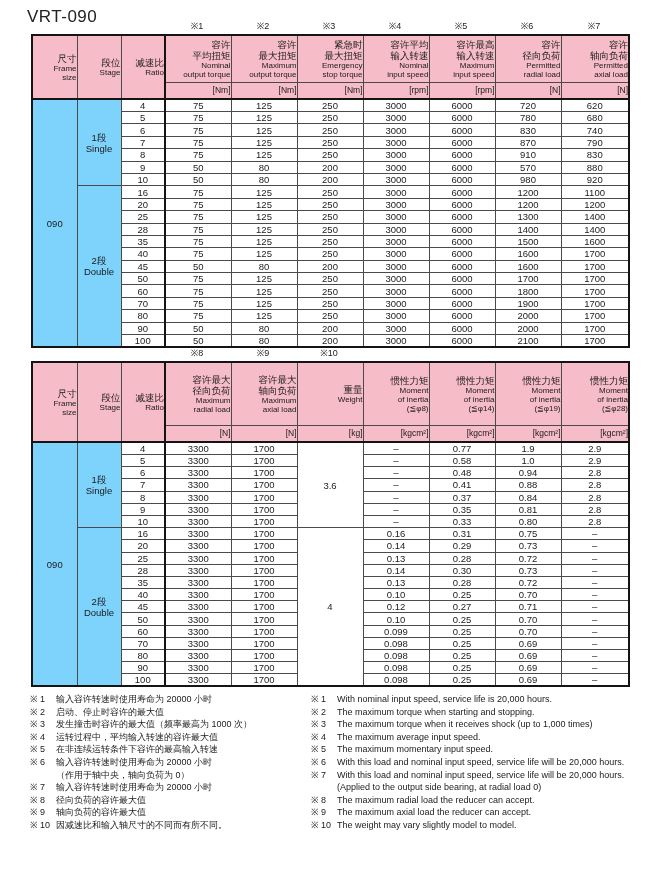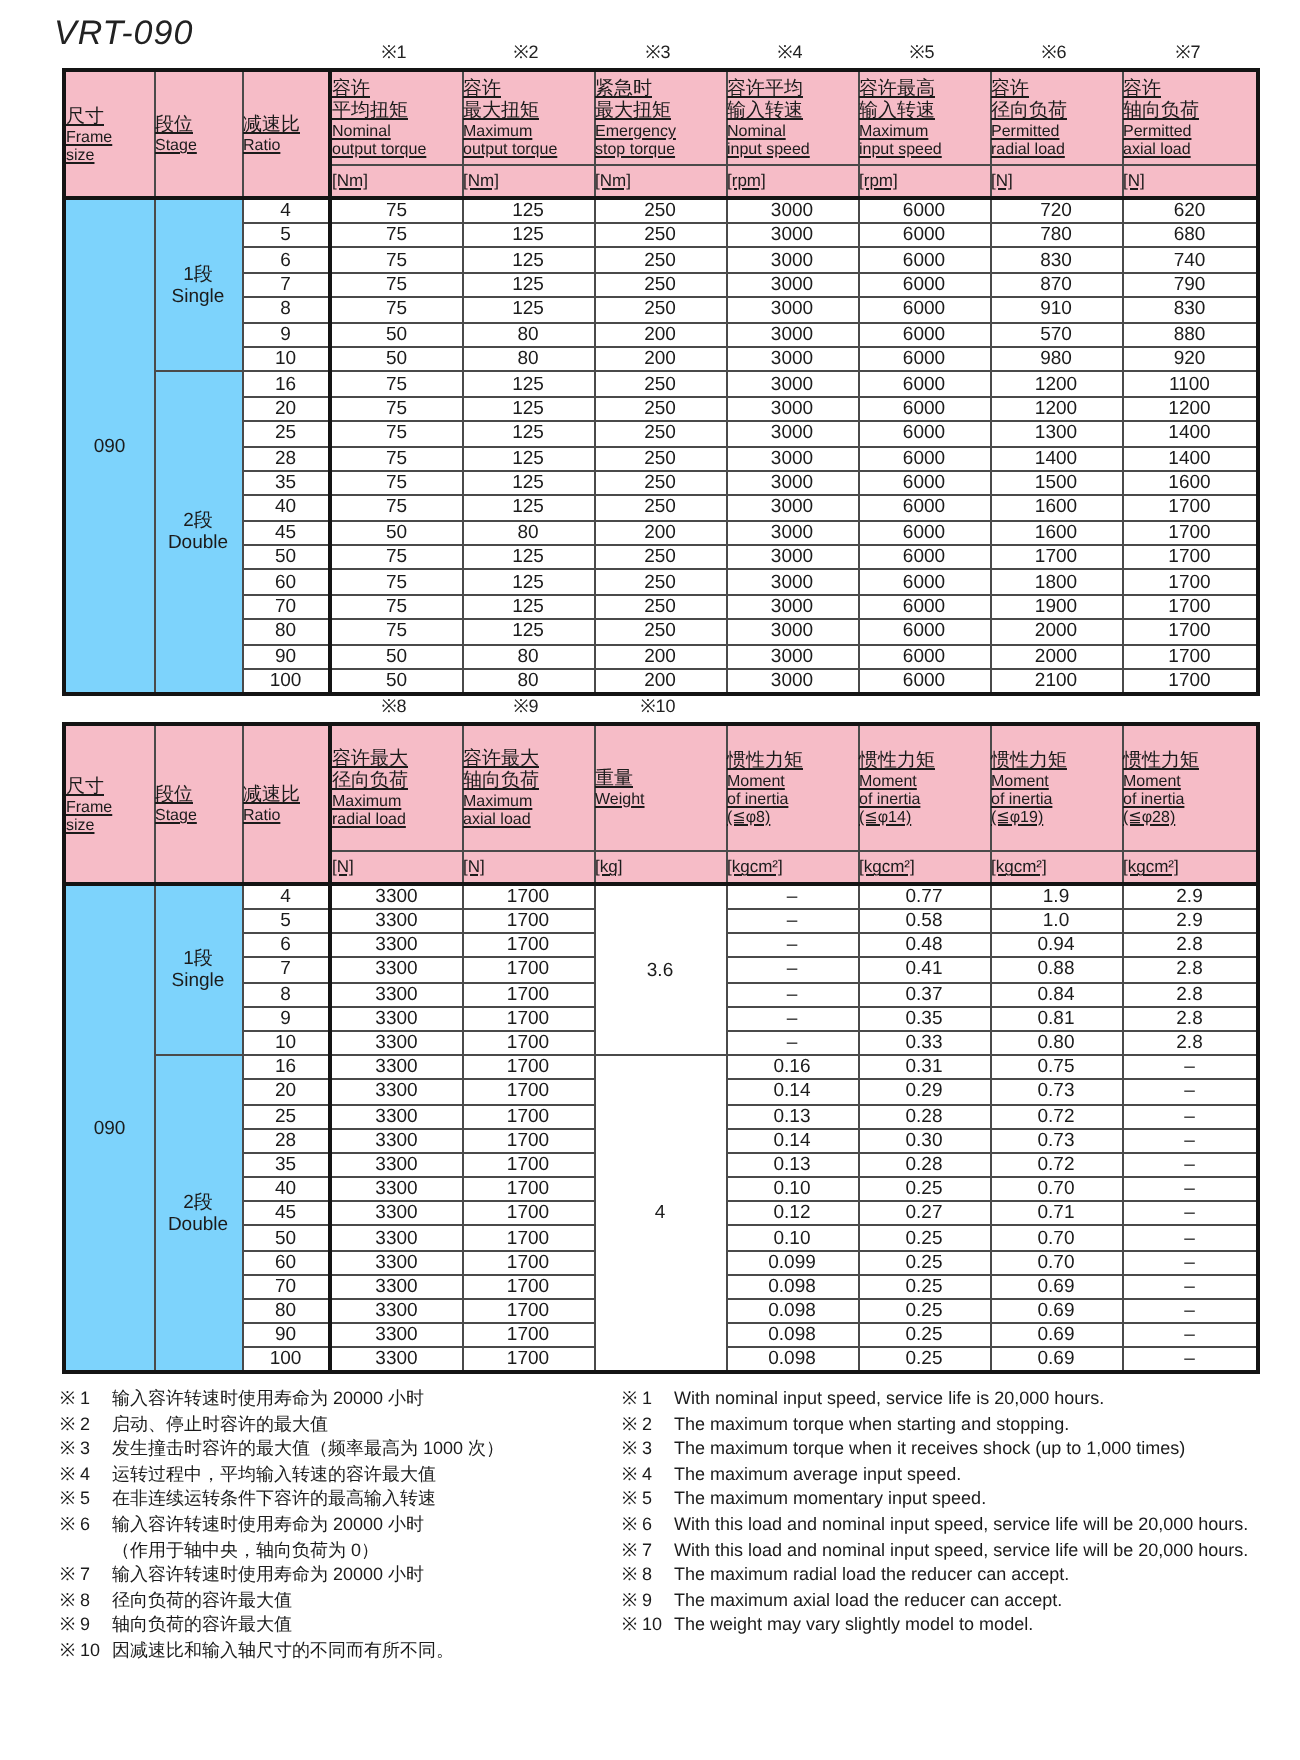--- a/index.html
+++ b/index.html
@@ -5,41 +5,41 @@
   html,body { margin:0; padding:0; }
   body {
     width:650px; height:880px; background:#ffffff;
     font-family:"Liberation Sans", sans-serif; color:#1b1b1b;
     -webkit-font-smoothing:antialiased;
   }
   .page { position:relative; width:650px; height:880px; overflow:hidden; }
 
   .doc-title {
     position:absolute; left:27px; top:7px; margin:0;
-    font-size:17px; font-style:italic; font-weight:normal;
+    font-size:17px; font-weight:normal;
     letter-spacing:0.5px; color:#222;
   }
 
   .marker-row {
     position:absolute; left:31px; width:597px;
     display:grid; grid-template-columns:45px 44px 44px 66px 66px 66px 66px 66px 66px 68px;
     font-size:9px; color:#222;
   }
   .marker-row span { text-align:center; line-height:12px; }
   #markers-1 { top:20px; }
   #markers-2 { top:347px; }
 
   .spec-table { position:absolute; left:31px; border-collapse:collapse; table-layout:fixed; width:597px; }
   #table-1 { top:34px; }
   #table-2 { top:361px; }
 
   .spec-table, .spec-table th, .spec-table td { border:1px solid #4a4a4a; }
   .spec-table { border:2px solid #141414; }
   .spec-table thead { border-bottom:2px solid #141414; }
-  .spec-table th { background:#f6bcc7; font-weight:normal; padding:0; text-align:left; vertical-align:middle;text-decoration:underline; }
+  .spec-table th { background:#f6bcc7; font-weight:normal; padding:0; text-align:right; vertical-align:middle; }
   .spec-table td { padding:0; text-align:center; vertical-align:middle; font-size:9.5px; line-height:11px; overflow:hidden; }
 
   .br-thick { border-right:2px solid #141414 !important; }
 
   #table-1 .lbl-row { height:47px; }
   #table-2 .lbl-row { height:63px; }
   .unit-row { height:17px; }
   .unit-row th { font-size:8.5px; }
 
   #table-1 tbody tr { height:12.4px; }
@@ -724,20 +724,24 @@
       </div>
       <div class="fn-line">
         <span class="fn-m">※ 6</span>
         <span class="fn-t">With this load and nominal input speed, service life will be 20,000 hours.</span>
       </div>
       <div class="fn-line">
         <span class="fn-m">※ 7</span>
         <span class="fn-t">With this load and nominal input speed, service life will be 20,000 hours.</span>
       </div>
       <div class="fn-line">
+        <span class="fn-m"></span>
+        <span class="fn-t">(Applied to the output side bearing, at radial load 0)</span>
+      </div>
+      <div class="fn-line">
         <span class="fn-m">※ 8</span>
         <span class="fn-t">The maximum radial load the reducer can accept.</span>
       </div>
       <div class="fn-line">
         <span class="fn-m">※ 9</span>
         <span class="fn-t">The maximum axial load the reducer can accept.</span>
       </div>
       <div class="fn-line">
         <span class="fn-m">※ 10</span>
         <span class="fn-t">The weight may vary slightly model to model.</span>

